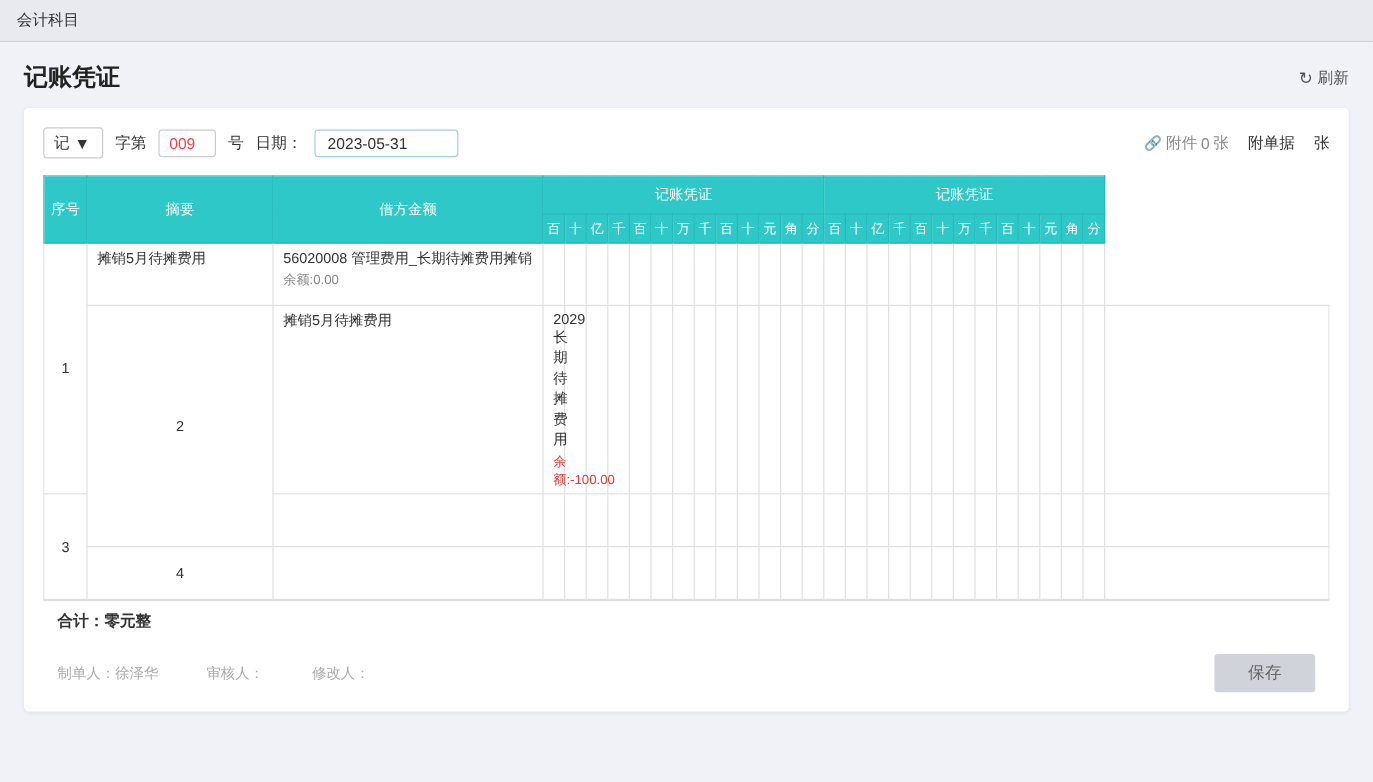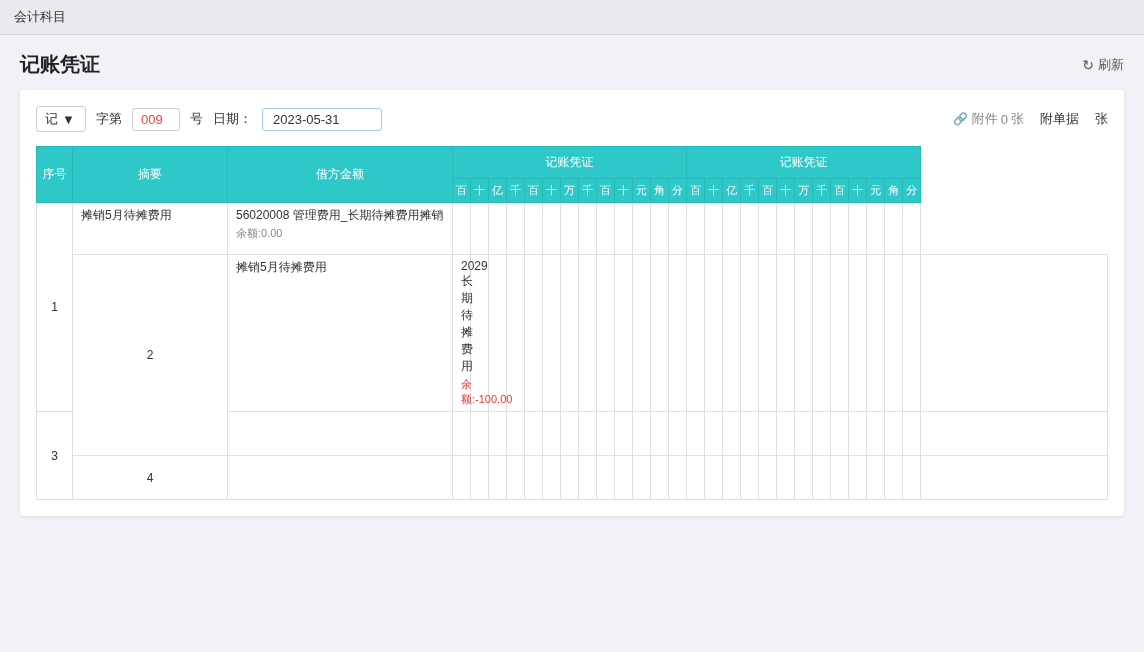--- a/index.html
+++ b/index.html
@@ -398,16 +398,27 @@
               <td style="text-align: center; padding: 0px; font-size: 12px;"></td>
               <td style="text-align: center; padding: 0px; font-size: 12px;"></td>
               <td style="text-align: center; padding: 0px; font-size: 12px;"></td>
               <td style="text-align: center; padding: 0px; font-size: 12px;"></td>
               <td style="text-align: center; padding: 0px; font-size: 12px;"></td>
               <td style="text-align: center; padding: 0px; font-size: 12px;"></td>
             </tr>
           </tbody>
       </table>
 
-
+      <div style="border-top:1px solid #e0e0e0; padding:8px 12px; font-size:13px; font-weight:bold; color:#333; background:#fff;">
+        <span>合计：零元整</span>
+      </div>
+
+      <div style="display:flex; align-items:center; padding:10px 12px 0; color:#aaa; font-size:12px; gap:40px;">
+        <span>制单人：徐泽华</span>
+        <span>审核人：</span>
+        <span>修改人：</span>
+        <div style="margin-left:auto;">
+          <button class="save-btn">保存</button>
+        </div>
+      </div>
     </div>
   </div>
 </div>
 
 </body></html>

